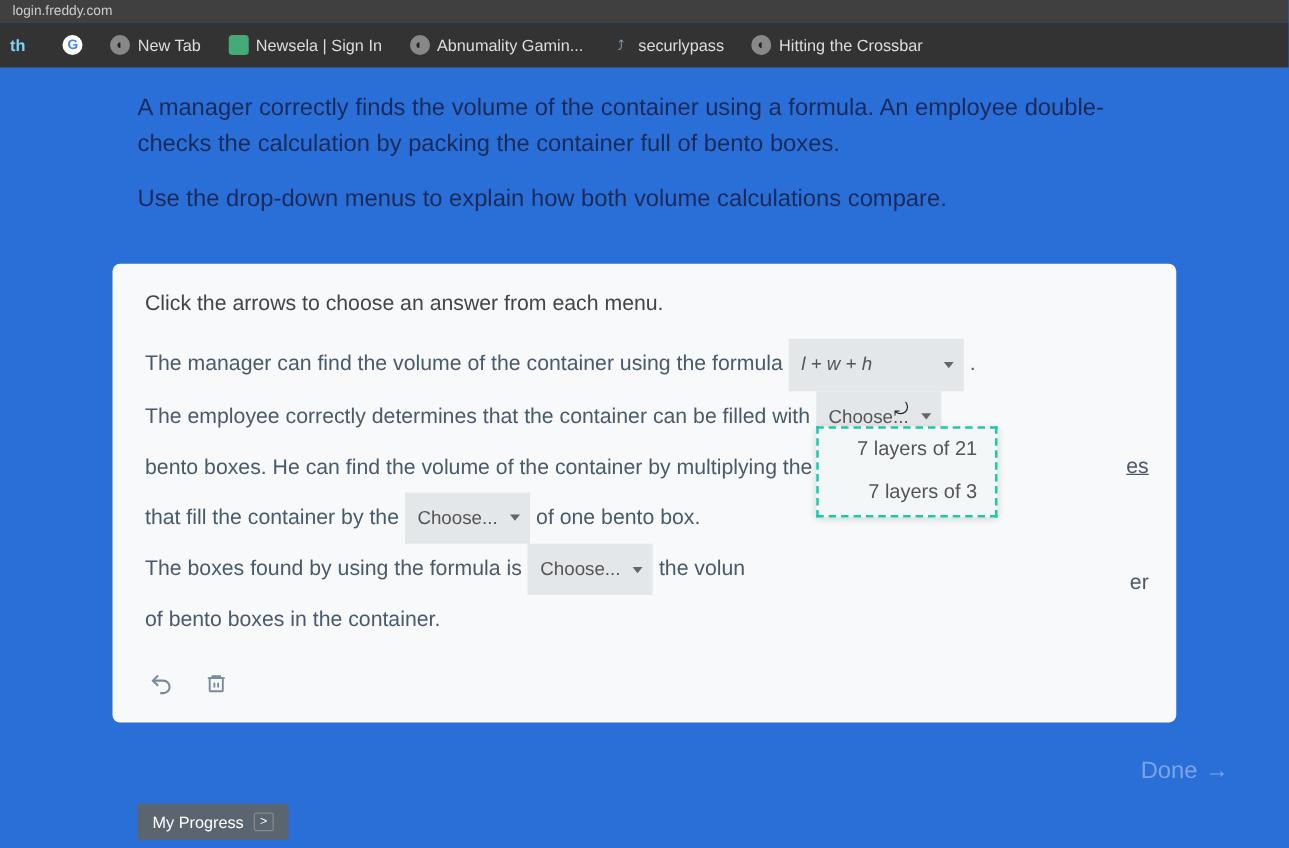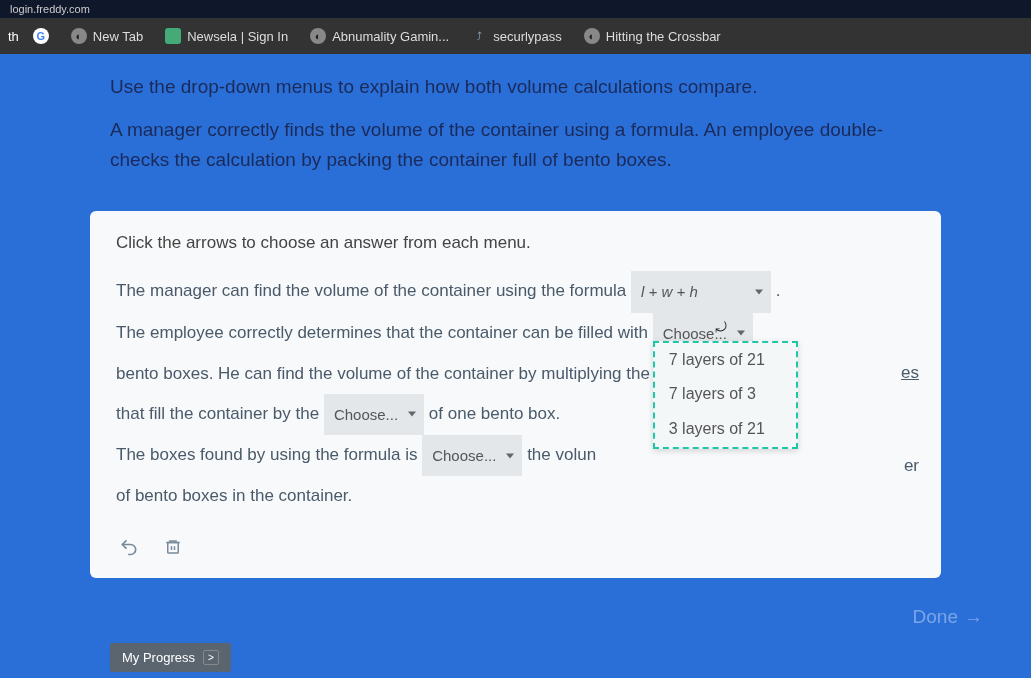--- a/index.html
+++ b/index.html
@@ -1,39 +1,39 @@
 <!DOCTYPE html>
 <html><head>
 <meta charset="utf-8">
 <style>
 * { margin: 0; padding: 0; box-sizing: border-box; font-family: Arial, sans-serif; }
 body { width: 1031px; height: 678px; background: #2a6fd8; overflow: hidden; }
 
-.browser-bar { background: #0f172a; color: #ccc; font-size: 11px; height: 18px; padding: 2px 10px; display: flex; align-items: center; }
+.browser-bar { background: #404040; color: #ccc; font-size: 11px; height: 18px; padding: 2px 10px; display: flex; align-items: center; }
 .bookmarks-bar { background: #333; color: #ddd; font-size: 13px; height: 36px; display: flex; align-items: center; padding: 0 8px; gap: 6px; }
 .bm-item { display: flex; align-items: center; gap: 6px; padding: 4px 8px; border-radius: 4px; cursor: pointer; white-space: nowrap; }
 .bm-icon { width: 16px; height: 16px; display: inline-flex; align-items: center; justify-content: center; font-size: 11px; border-radius: 50%; }
 .bm-circle { background: #888; color: #222; }
 .bm-square { background: #4a7; border-radius: 3px; }
 
 .content { padding: 0 90px; }
 
 .question-text { color: #1a2a5a; font-size: 19px; line-height: 1.55; padding: 18px 20px 8px 20px; }
 .question-text p { margin-bottom: 14px; }
 
 .answer-card { background: #f7f9fa; border-radius: 6px; padding: 22px 26px 18px 26px; margin-top: 15px; position: relative; }
 .answer-card .instruction { color: #444; font-size: 17px; margin-bottom: 18px; }
 .answer-body { color: #4a5a6a; font-size: 17px; line-height: 2.35; position: relative; }
 
 .dd { display: inline-block; background: #e3e7ea; color: #555; padding: 3px 26px 3px 10px; font-size: 15px; position: relative; cursor: pointer; min-width: 90px; vertical-align: middle; }
 .dd::after { content: ""; position: absolute; right: 8px; top: 50%; transform: translateY(-50%); border-left: 4px solid transparent; border-right: 4px solid transparent; border-top: 5px solid #666; }
 .dd.formula { font-style: italic; min-width: 140px; }
 
 .dd-menu { position: absolute; background: #f4f7f8; border: 2px dashed #1fc7a8; box-shadow: 0 2px 6px rgba(0,0,0,.15); z-index: 10; min-width: 145px; }
-.dd-menu-item { padding: 7px 14px; font-size: 16px; color: #555; cursor: pointer; line-height: 1.3; }
+.dd-menu-item { padding: 7px 14px; font-size: 16px; color: #555; cursor: pointer; line-height: 1.3; text-align: right; }
 .cursor { position: absolute; z-index: 20; font-size: 14px; color: #222; }
 
 .card-actions { margin-top: 18px; display: flex; gap: 18px; }
 .icon-btn { width: 26px; height: 26px; display: flex; align-items: center; justify-content: center; color: #7a8a9a; cursor: pointer; font-size: 18px; }
 
 .done-btn { position: absolute; bottom: 50px; right: 48px; color: #7aa5e8; font-size: 19px; display: flex; align-items: center; gap: 6px; cursor: pointer; }
 .my-progress { position: absolute; bottom: 6px; left: 110px; background: #5a6570; color: #fff; font-size: 13px; padding: 7px 12px; border-radius: 2px; display: flex; align-items: center; gap: 8px; cursor: pointer; }
 .chev { border: 1px solid #888; padding: 1px 4px; font-size: 10px; border-radius: 2px; }
 
 
@@ -42,21 +42,21 @@
 .floating-er { position: absolute; color: #4a5a6a; font-size: 17px; }
 </style>
 </head>
 <body>
 
 <div class="browser-bar">
   <span>login.freddy.com</span>
 </div>
 
 <div class="bookmarks-bar">
-  <span style="color:#ffffff;margin-right:0;">th</span>
+  <span style="color:#7dd3fc;margin-right:16px;font-weight:bold;">th</span>
   <div class="bm-item">
     <span class="bm-icon" style="background:#fff;color:#4285f4;font-weight:bold;">G</span>
   </div>
   <div class="bm-item">
     <span class="bm-icon bm-circle">◐</span>
     <span>New Tab</span>
   </div>
   <div class="bm-item">
     <span class="bm-icon bm-square"></span>
     <span>Newsela | Sign In</span>
@@ -70,40 +70,39 @@
     <span>securlypass</span>
   </div>
   <div class="bm-item">
     <span class="bm-icon bm-circle">◐</span>
     <span>Hitting the Crossbar</span>
   </div>
 </div>
 
 <div class="content">
   <div class="question-text">
+    <p>A manager correctly finds the volume of the container using a formula. An employee double-checks the calculation by packing the container full of bento boxes.</p>
     <p>Use the drop-down menus to explain how both volume calculations compare.</p>
-    <p>A manager correctly finds the volume of the container using a formula. An employee double-checks the calculation by packing the container full of bento boxes.</p>
   </div>
 
   <div class="answer-card">
     <div class="instruction">Click the arrows to choose an answer from each menu.</div>
 
     <div class="answer-body">
       <span>The manager can find the volume of the container using the formula </span>
       <span class="dd formula">l + w + h</span>
       <span> .</span><br>
 
       <span>The employee correctly determines that the container can be filled with </span>
       <span class="dd-wrap">
         <span class="dd">Choose...</span>
         <span class="cursor" style="top:-2px; right:26px;">⤾</span>
         <div class="dd-menu" style="top:28px; left:0;">
           <div class="dd-menu-item">7 layers of 21</div>
           <div class="dd-menu-item">7 layers of 3</div>
-          <div class="dd-menu-item">3 layers of 21</div>
         </div>
       </span><br>
 
       <span>bento boxes. He can find the volume of the container by multiplying the </span>
       <span class="floating-es" style="right:-4px; top:82px;text-decoration:underline;">es</span><br>
 
       <span>that fill the container by the </span>
       <span class="dd">Choose...</span>
       <span> of one bento box.</span><br>
 

